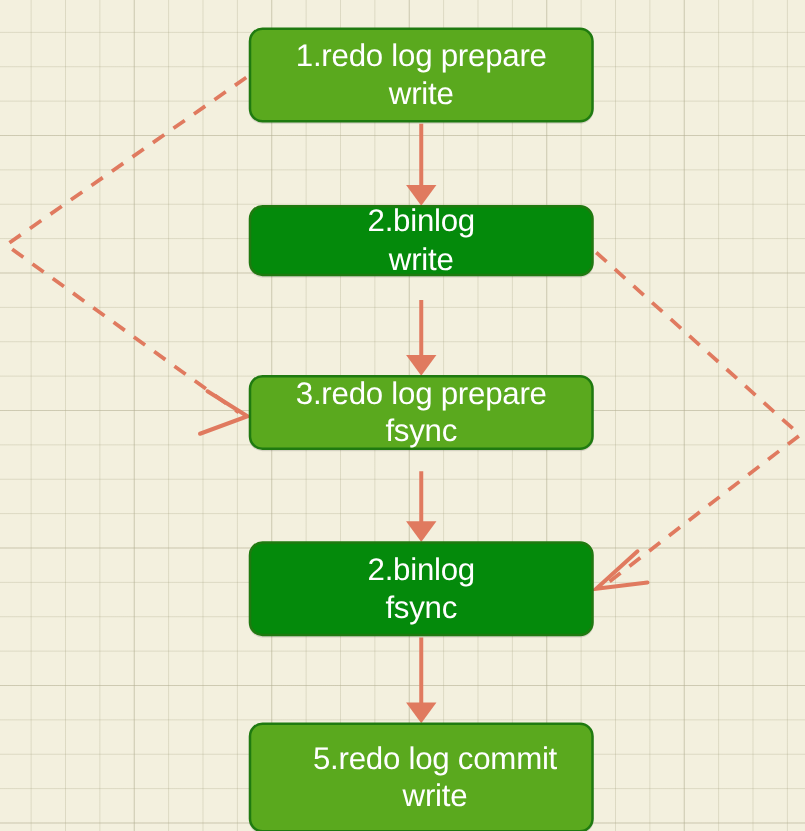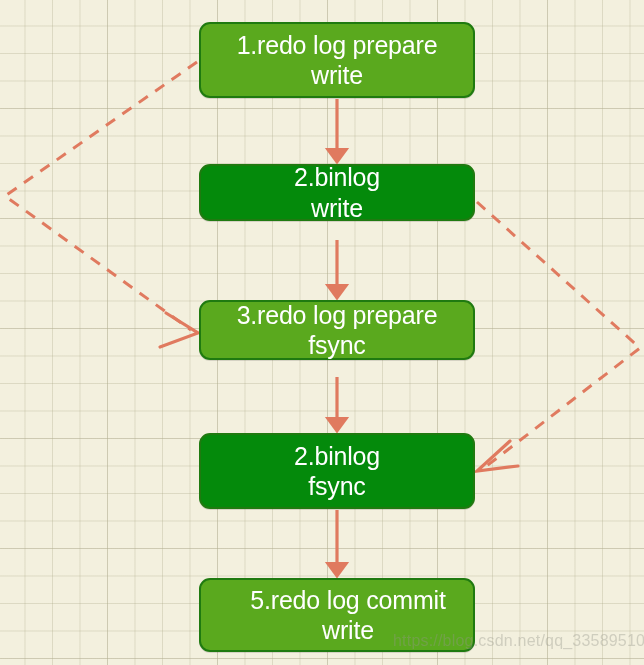--- a/index.html
+++ b/index.html
@@ -123,20 +123,19 @@
   <div class="node" id="node-3" style="left:199px; top:300px; width:276px; height:60px; background:#5aa91e;">
     <span class="label">3.redo log prepare
 fsync</span>
   </div>
 
   <div class="node" id="node-4" style="left:199px; top:433px; width:276px; height:76px; background:#048a0b;">
     <span class="label">2.binlog
 fsync</span>
   </div>
 
-  <div class="node" id="node-5" style="left:199px; top:578px; width:276px; height:74px; background:#5aa91e;padding-left:22px;">
+  <div class="node" id="node-5" style="left:199px; top:578px; width:276px; height:88px; background:#5aa91e;padding-left:22px;">
     <span class="label">5.redo log commit
 write</span>
   </div>
 
-  <div class="watermark">https://blog.csdn.net/qq_33589510</div>
 
 </div>
 
 </body></html>

